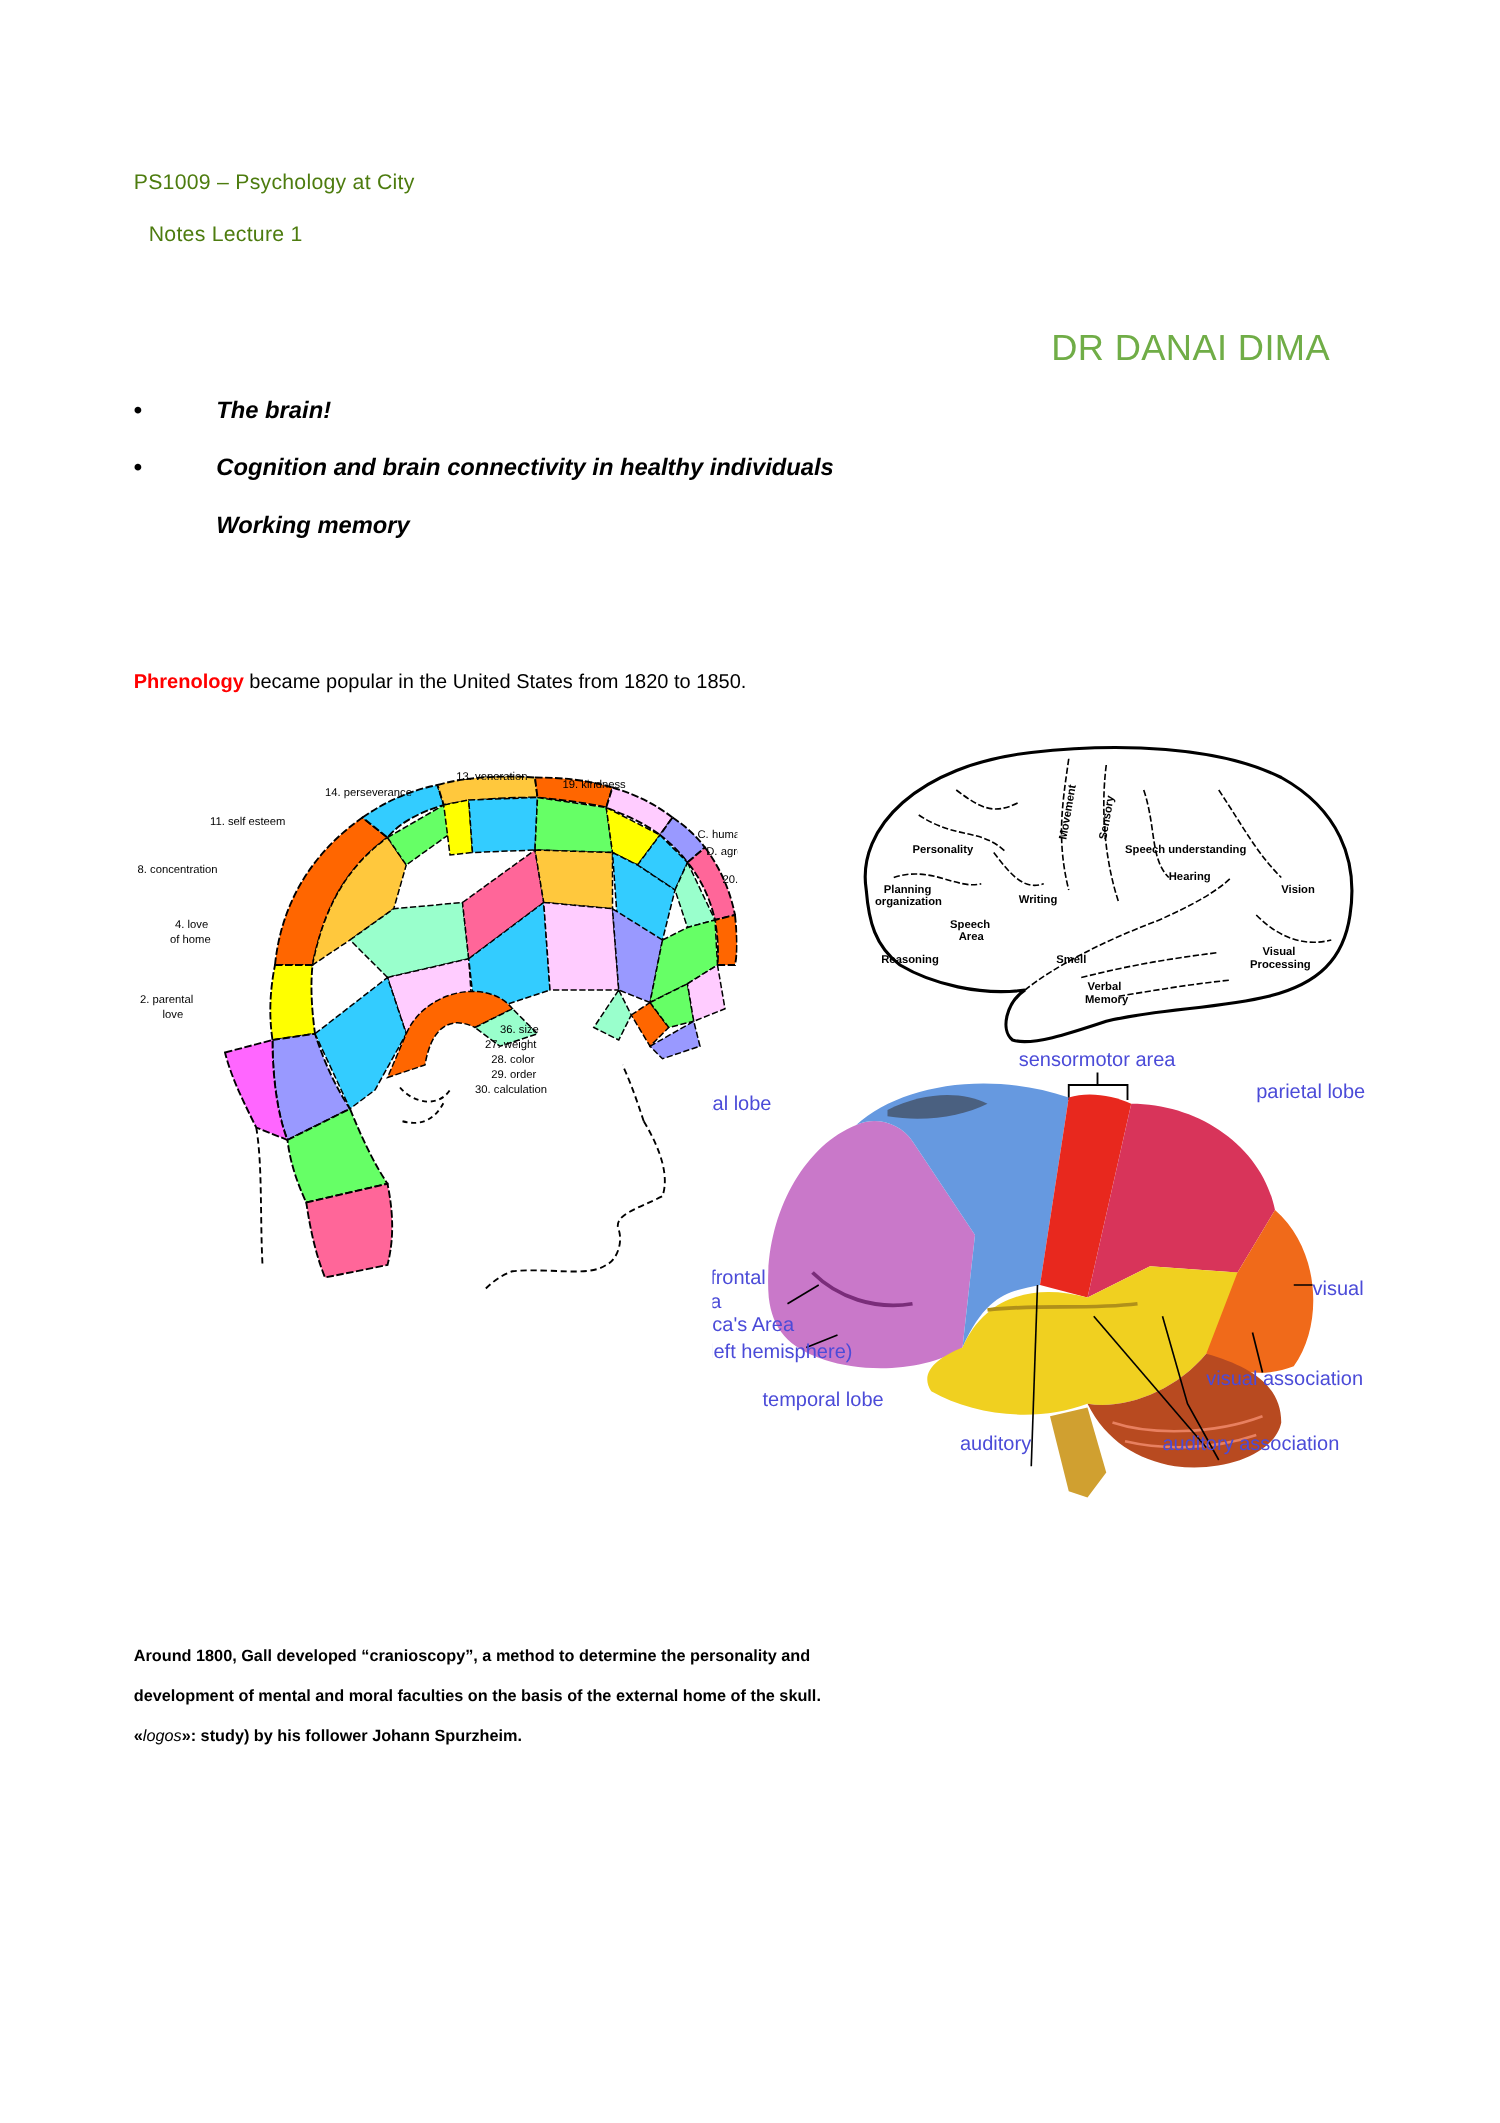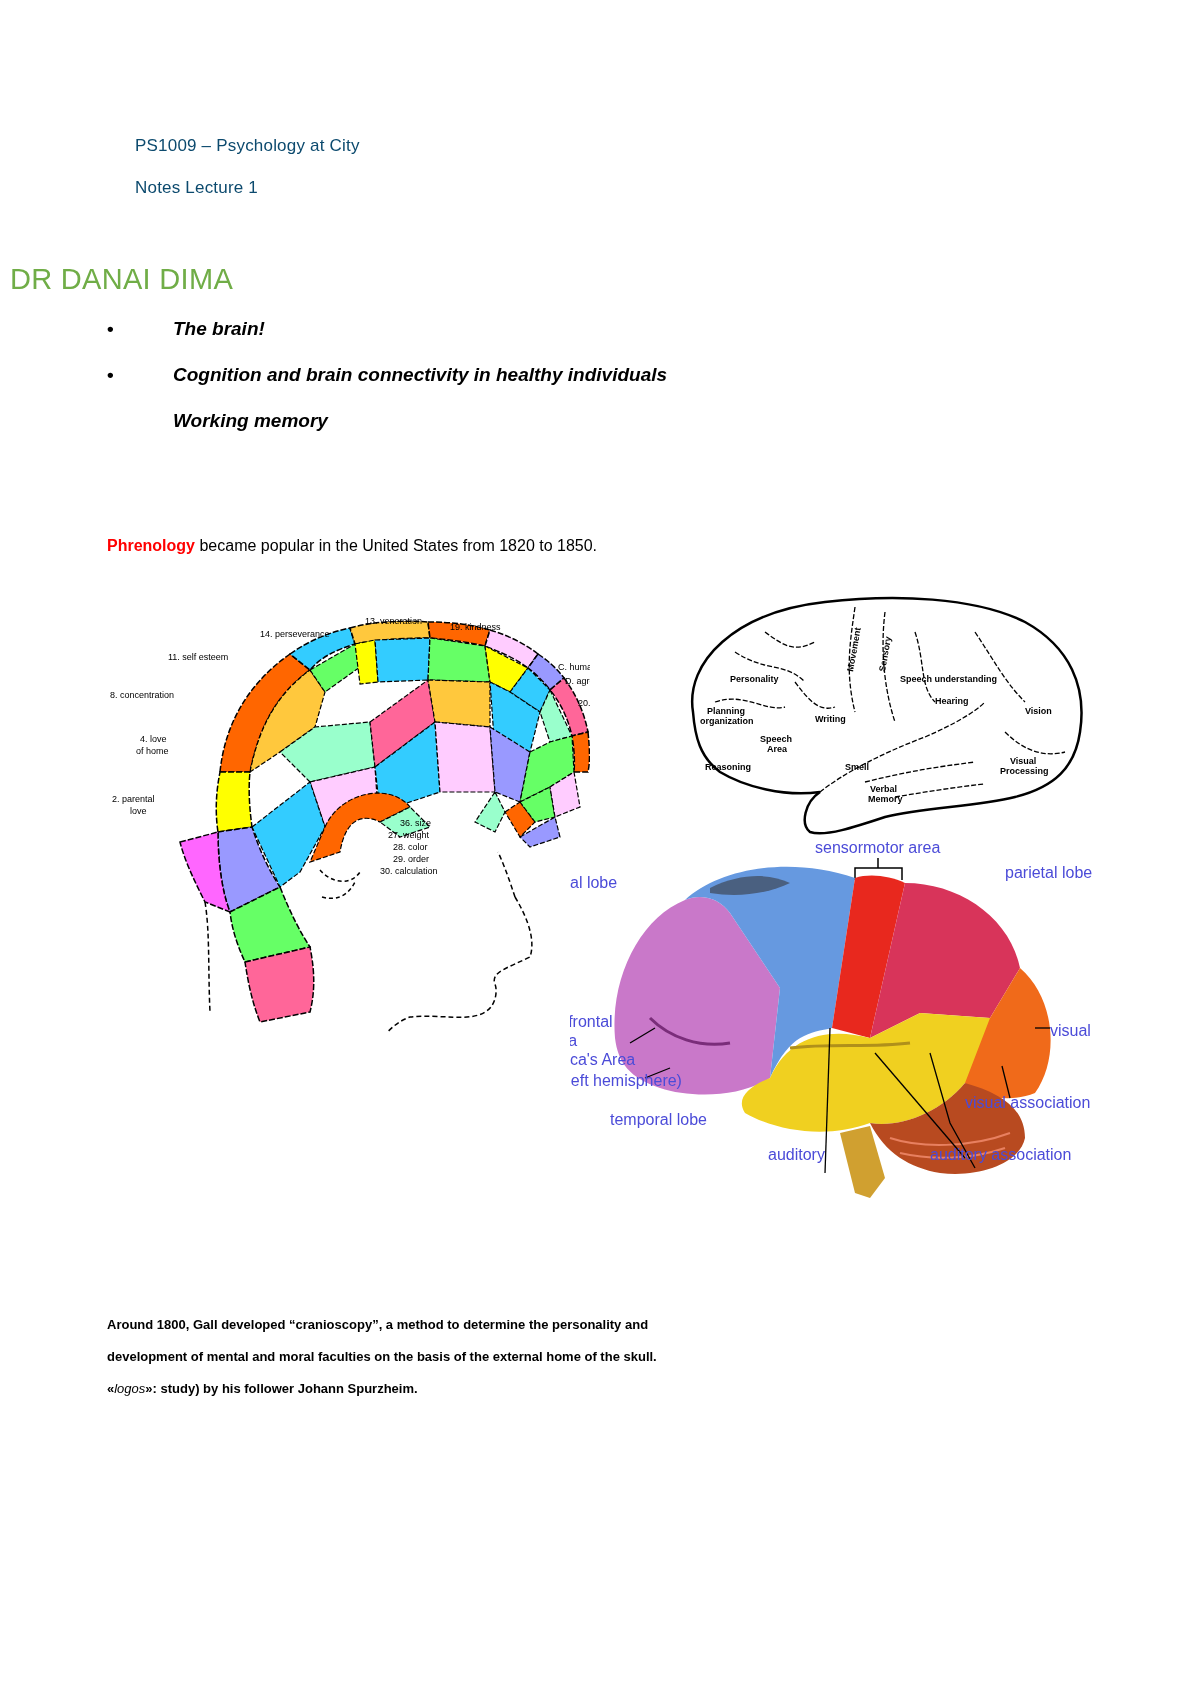--- a/index.html
+++ b/index.html
@@ -1,36 +1,36 @@
 <!DOCTYPE html>
 <html><head>
 <meta charset="utf-8">
 <style>
   html,body{margin:0;padding:0;background:#ffffff;}
   body{width:1200px;height:1698px;position:relative;overflow:hidden;
        font-family:"Liberation Sans","DejaVu Sans",sans-serif;color:#000;}
   .abs{position:absolute;}
-  .hdr{font-size:17px;color:#0c4a6e;letter-spacing:0.2px;margin-left:28px;}
+  .hdr{font-size:17px;color:#4d7c0f;letter-spacing:0.2px;}
   .title{font-size:29px;color:#70ad47;font-weight:normal;letter-spacing:0.3px;}
   .bullet-row{display:flex;align-items:baseline;font-size:19px;font-style:italic;font-weight:bold;color:#000;}
   .lead{font-size:16px;color:#000;}
   .lead .red{color:#ff0000;font-weight:bold;}
   .para{font-size:13px;line-height:32px;font-weight:bold;color:#000;width:1000px;}
   .para i{font-weight:normal;}
   .fig-label{font-size:9px;fill:#000;font-family:"Liberation Sans",sans-serif;}
   .blue-label{font-size:16px;fill:#4b4bd8;font-family:"Liberation Sans",sans-serif;}
   .outline-label{font-size:9px;fill:#000;font-weight:bold;font-family:"Liberation Sans",sans-serif;}
 </style>
 </head>
 <body>
 
 <div class="abs hdr" style="left:107px;top:136px;">PS1009 – Psychology at City</div>
-<div class="abs hdr" style="left:107px;top:178px;">Notes Lecture 1</div>
-
-<div class="abs title" style="left:0;width:1064px;text-align:left;top:263px;padding-left:10px;box-sizing:border-box;">DR DANAI DIMA</div>
+<div class="abs hdr" style="left:119px;top:178px;">Notes Lecture 1</div>
+
+<div class="abs title" style="left:0;width:1064px;text-align:right;top:263px;padding-left:10px;box-sizing:border-box;">DR DANAI DIMA</div>
 
 <div class="abs" style="left:107px;top:318px;">
   <div class="bullet-row" style="height:46px;">
     <span style="width:66px;display:inline-block;font-style:normal;">•</span>
     <span>The brain!</span>
   </div>
   <div class="bullet-row" style="height:46px;">
     <span style="width:66px;display:inline-block;font-style:normal;">•</span>
     <span>Cognition and brain connectivity in healthy individuals</span>
   </div>

